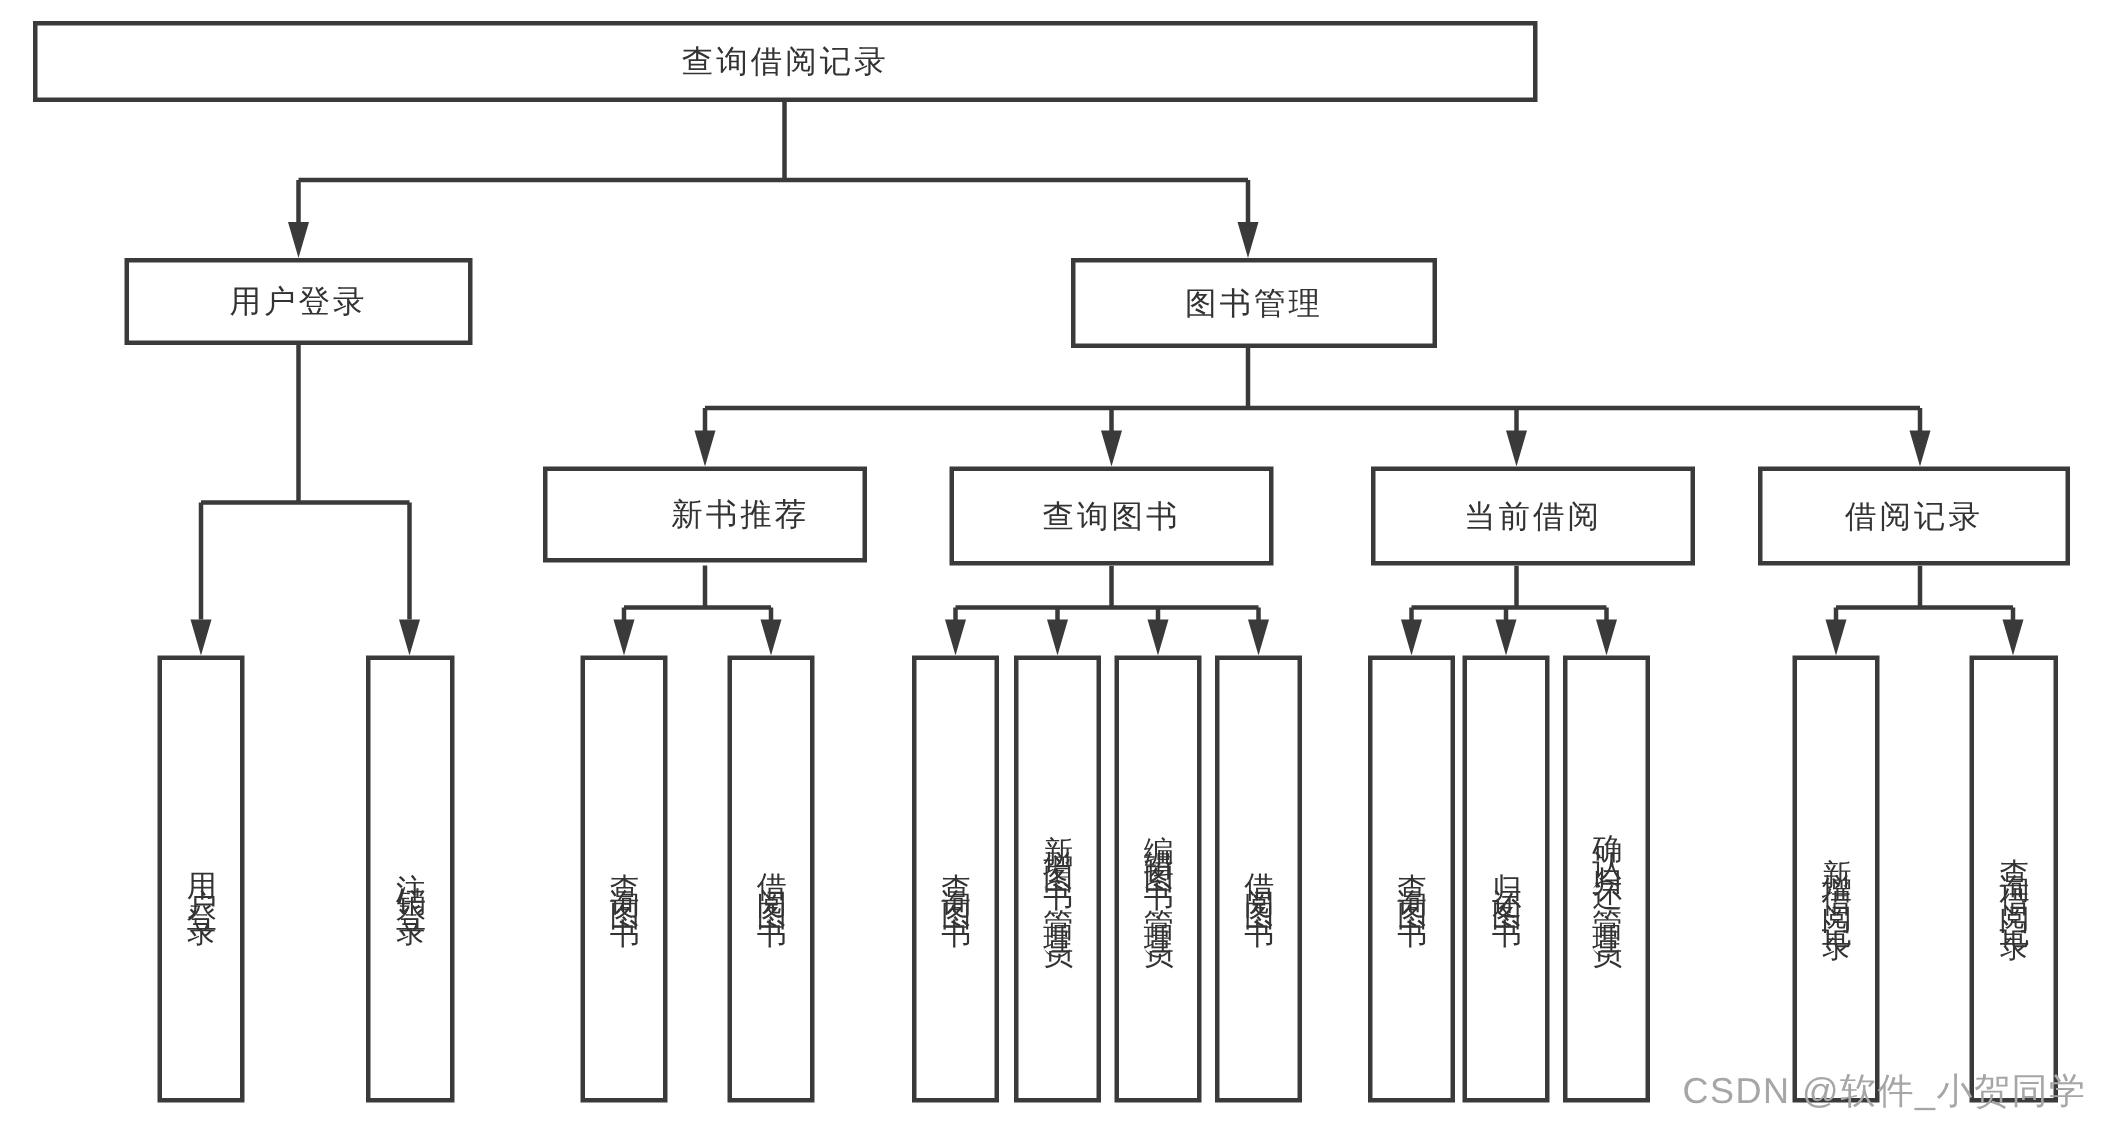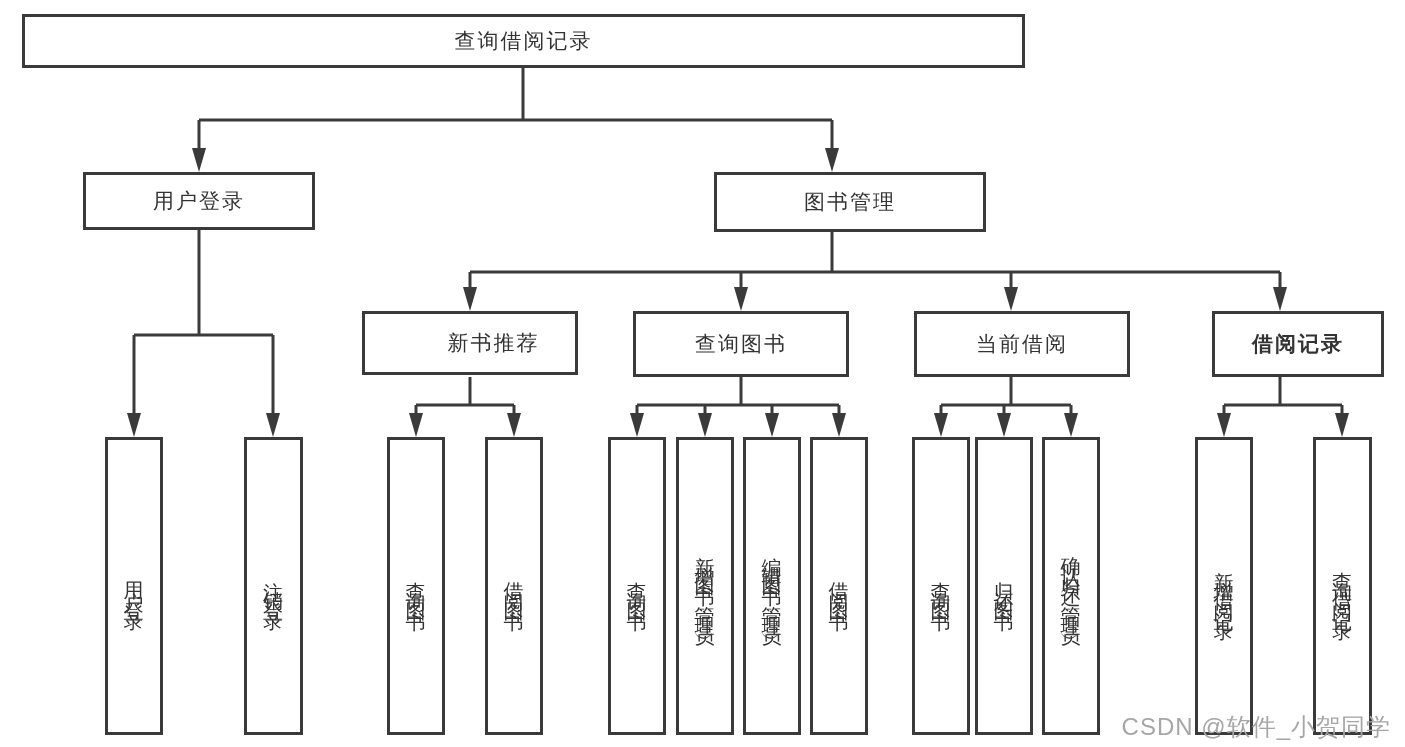--- a/index.html
+++ b/index.html
@@ -128,34 +128,34 @@
     </g>
   </svg>
 
   <div class="node" style="left:22px; top:14px; width:1003px; height:54px;">
     <span>查询借阅记录</span>
   </div>
 
   <div class="node" style="left:83px; top:172px; width:232px; height:58px;">
     <span>用户登录</span>
   </div>
-  <div class="node" style="left:714px; top:172px; width:272px; height:60px;">
+  <div class="node" style="left:714px; top:172px; width:244px; height:60px;">
     <span>图书管理</span>
   </div>
 
   <div class="node" style="left:362px; top:311px; width:216px; height:64px;padding-left:47px;">
     <span>新书推荐</span>
   </div>
   <div class="node" style="left:633px; top:311px; width:216px; height:66px;">
     <span>查询图书</span>
   </div>
   <div class="node" style="left:902px; top:311px; width:216px; height:66px;margin-left:12px;">
     <span>当前借阅</span>
   </div>
-  <div class="node" style="left:1212px; top:311px; width:172px; height:66px;font-weight:bold;">
+  <div class="node" style="left:1172px; top:311px; width:208px; height:66px;">
     <span>借阅记录</span>
   </div>
 
   <div class="node leaf" style="left:105px; top:437px; width:58px; height:298px;">
     <span class="vtext">用户登录</span>
   </div>
   <div class="node leaf" style="left:244px; top:437px; width:59px; height:298px;">
     <span class="vtext">注销登录</span>
   </div>
 

